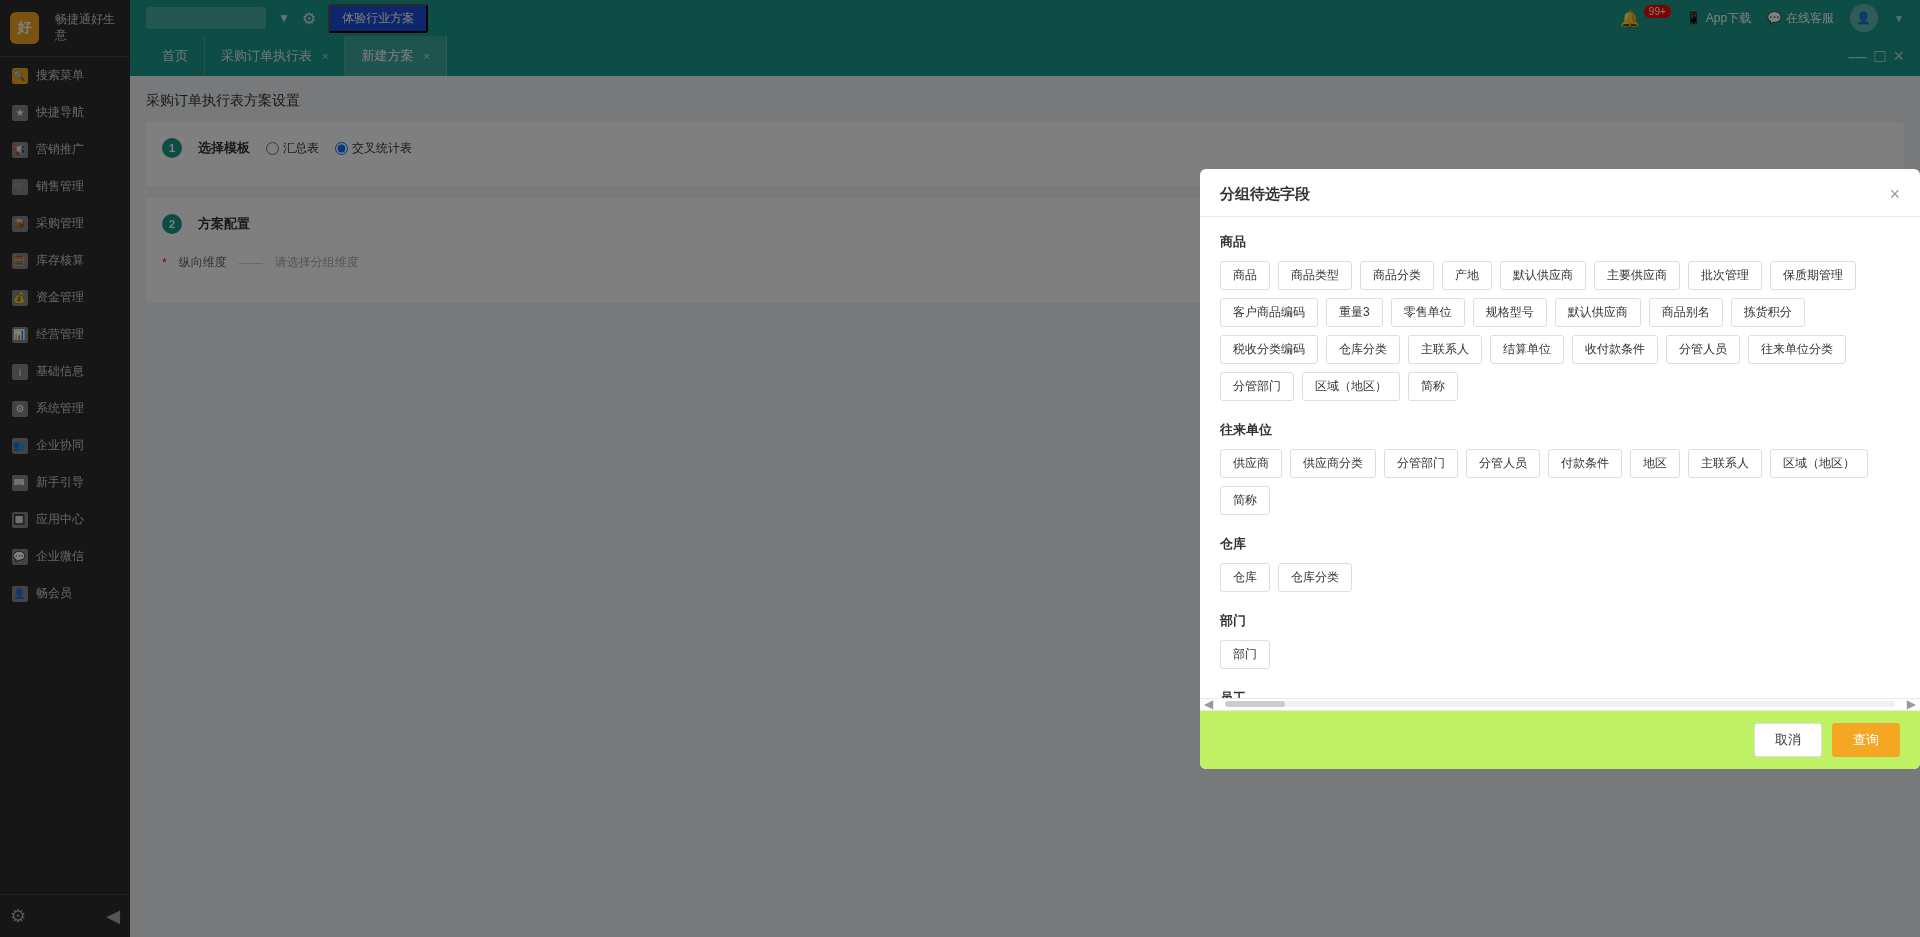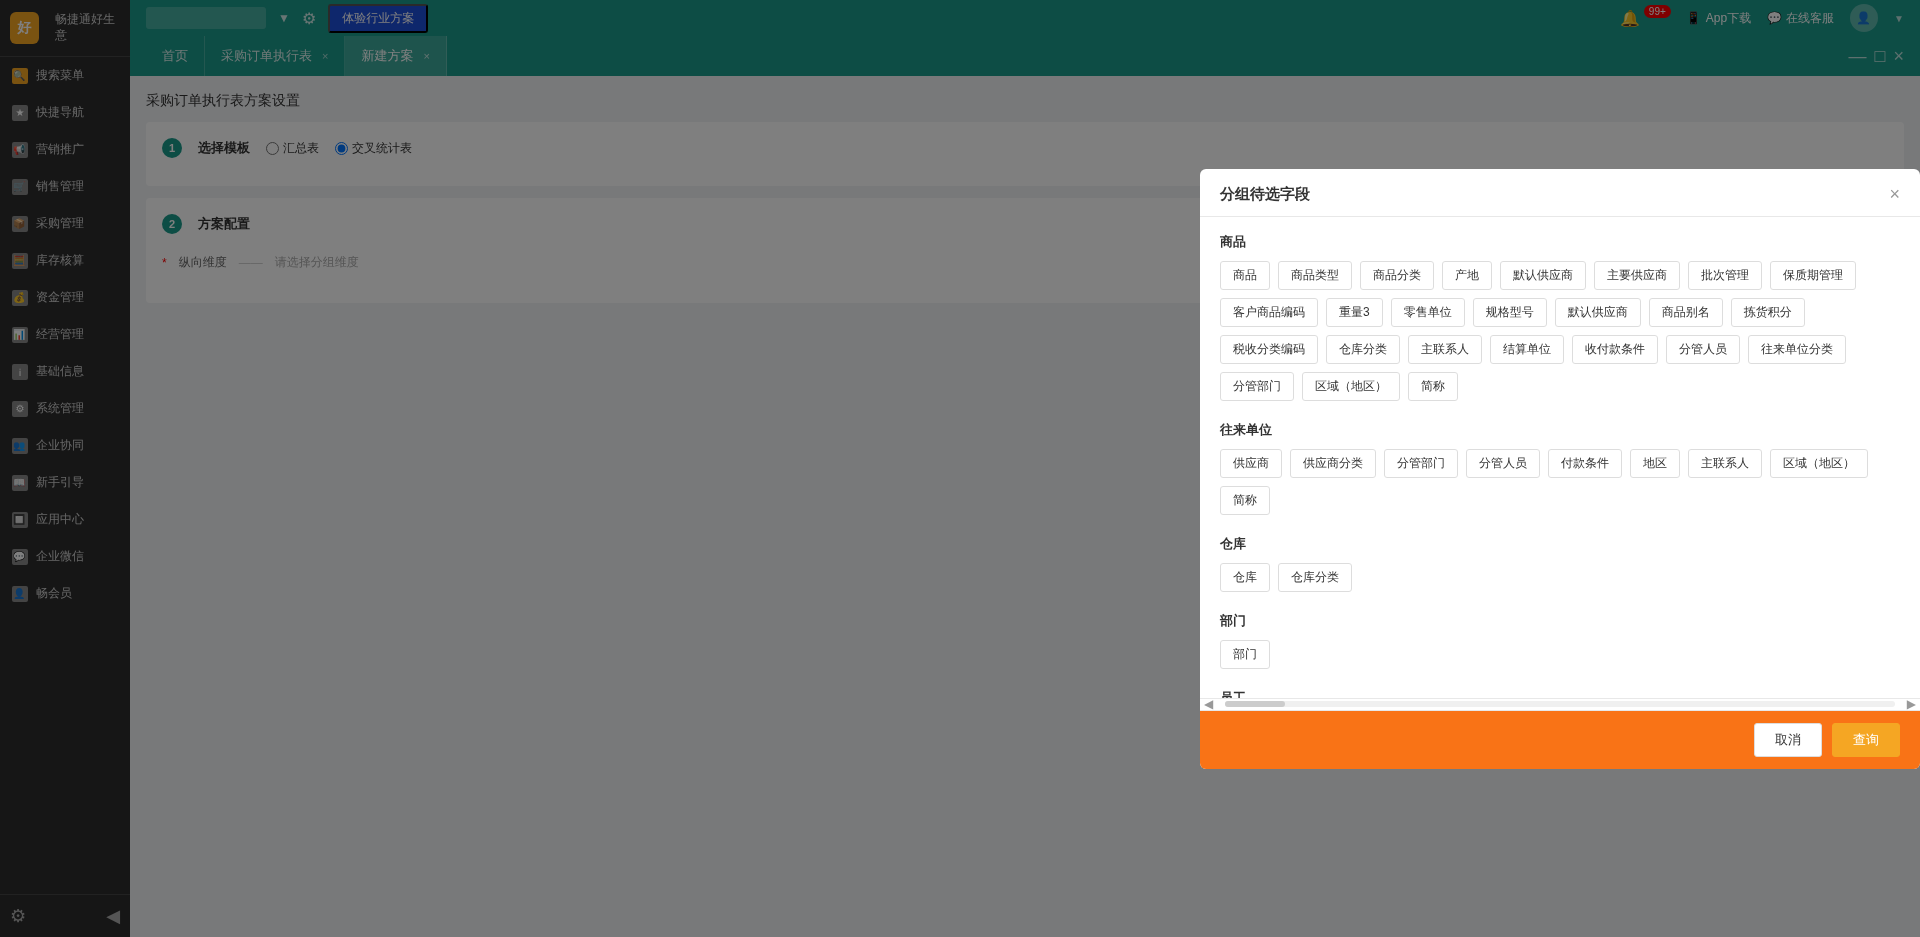--- a/index.html
+++ b/index.html
@@ -318,20 +318,20 @@
       </div>
 
       <div class="modal-hscroll">
         <span style="font-size:12px;color:#999;padding:0 4px;">◀</span>
         <div class="hscroll-bar">
           <div class="hscroll-thumb"></div>
         </div>
         <span style="font-size:12px;color:#999;padding:0 4px;">▶</span>
       </div>
 
-      <div style="padding:12px 20px;display:flex;justify-content:flex-end;gap:10px;background:#f97316;border-top:1px solid #e8e8e8;border-radius:0 0 6px 6px;">
+      <div style="padding:12px 20px;display:flex;justify-content:flex-end;gap:10px;background:#bef264;border-top:1px solid #e8e8e8;border-radius:0 0 6px 6px;">
         <button class="btn btn-default">取消</button>
         <button class="btn btn-primary">查询</button>
       </div>
     </div>
   </div>
 
 </div>
 
 </body></html>

